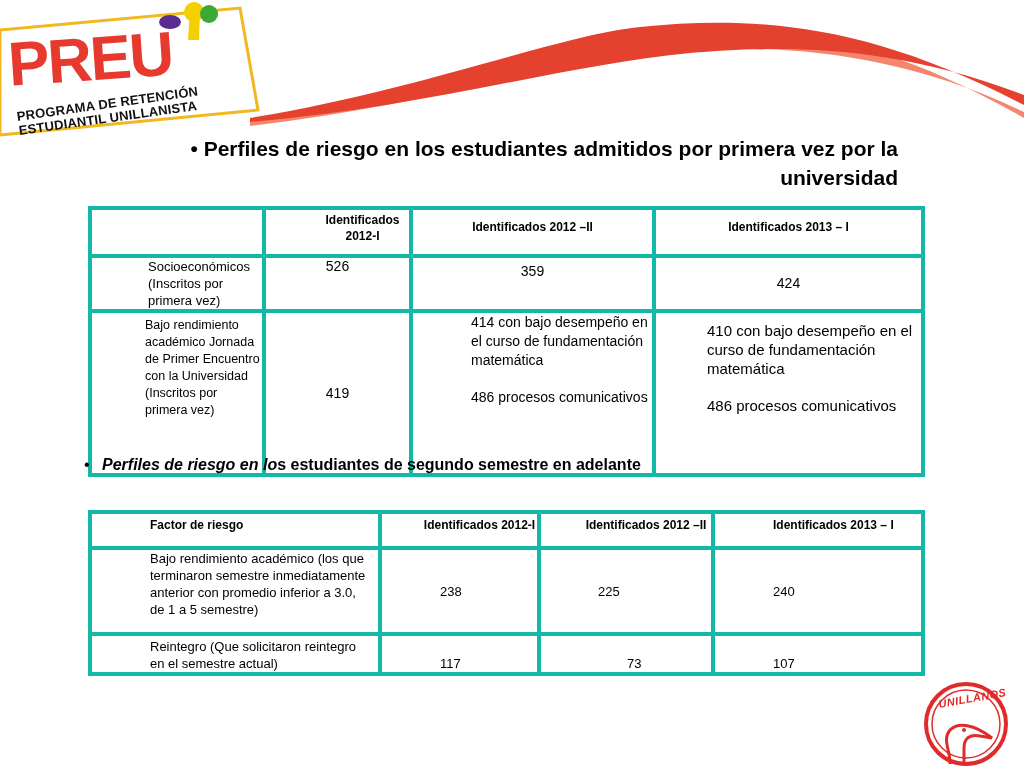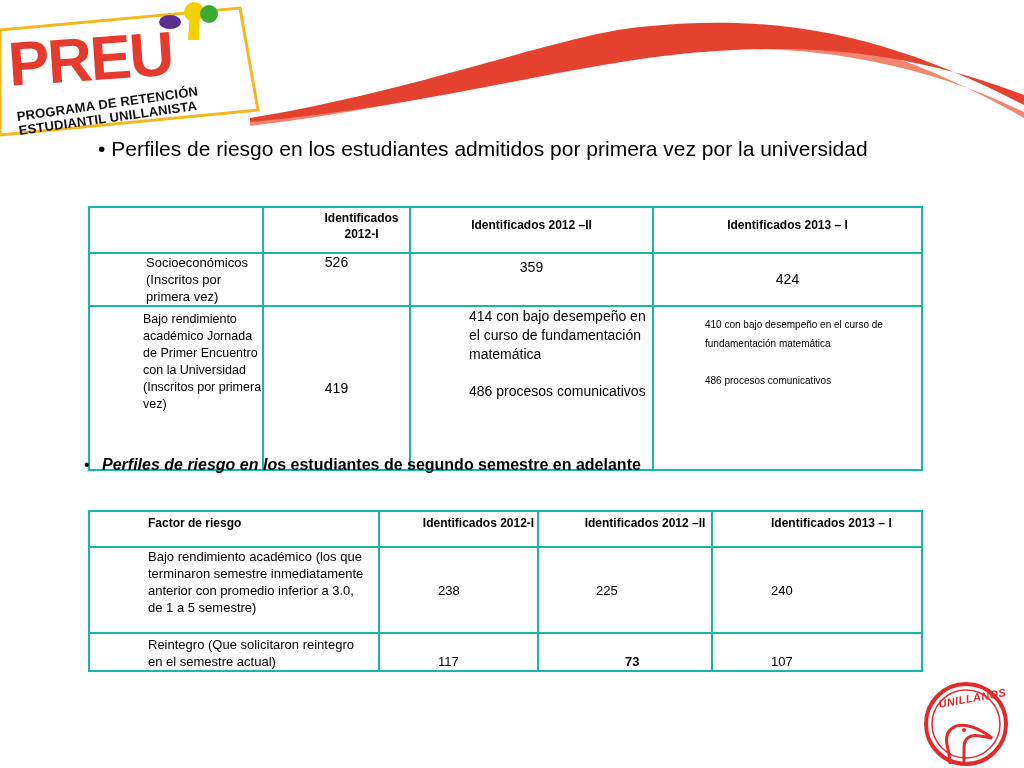--- a/index.html
+++ b/index.html
@@ -3,26 +3,26 @@
 <meta charset="utf-8">
 <style>
   html,body{margin:0;padding:0;}
   body{width:1024px;height:768px;position:relative;overflow:hidden;background:#ffffff;font-family:"Liberation Sans",sans-serif;color:#000;}
   .abs{position:absolute;}
   
   #header-swoosh{position:absolute;left:0;top:0;width:1024px;height:140px;}
   #logo{position:absolute;left:0;top:0;width:262px;height:138px;}
   .logo-tag{position:absolute;font-family:"Liberation Sans",sans-serif;font-weight:bold;color:#111;font-size:13px;line-height:13px;letter-spacing:0.2px;transform:rotate(-8deg);transform-origin:left top;}
   
-  .heading1{position:absolute;left:98px;top:134px;width:800px;font-size:21px;line-height:29px;font-weight:normal;}
+  .heading1{position:absolute;left:98px;top:134px;width:800px;font-size:21px;line-height:29px;font-weight:bold;text-align:right;}
   .heading2{position:absolute;left:84px;top:455px;width:760px;font-size:16px;line-height:20px;font-weight:bold;}
   .heading2 .bullet{display:inline-block;width:18px;font-weight:normal;}
   
   table{border-collapse:collapse;position:absolute;table-layout:fixed;}
-  td{border:2px solid #14b8a6;vertical-align:top;font-size:13px;line-height:17px;padding:0;}
+  td{border:4px solid #14b8a6;vertical-align:top;font-size:13px;line-height:17px;padding:0;}
   .t1{left:88px;top:206px;width:833px;}
   .t1 .hdr td{height:35px;}
   .t2{left:88px;top:510px;width:833px;}
   .bold{font-weight:bold;font-size:12px;line-height:16px;}
   .c{text-align:center;}
   .num{font-size:14px;}
 </style>
 </head>
 <body>
 
@@ -70,21 +70,21 @@
     <td class="c num" style="padding-top:5px;"><span>359</span></td>
     <td class="c num" style="padding-top:17px;"><span>424</span></td>
   </tr>
   <tr style="height:164px;margin-top:17px;">
     <td style="padding:4px 0 0 53px;font-size:12.5px;"><span>Bajo rendimiento académico Jornada de Primer Encuentro con la Universidad (Inscritos por primera vez)</span></td>
     <td class="c num" style="vertical-align:middle;"><span>419</span></td>
     <td style="padding:0 4px 0 58px;font-size:14px;line-height:19px;">
       <div>414 con bajo desempeño en el curso de fundamentación matemática</div>
       <div style="margin-top:18px;">486 procesos comunicativos</div>
     </td>
-    <td style="padding:8px 0 0 51px;font-size:10px;line-height:19px;">
+    <td style="padding:8px 0 0 51px;font-size:15px;line-height:19px;">
       <div>410 con bajo desempeño en el curso de fundamentación matemática</div>
       <div style="margin-top:18px;">486 procesos comunicativos</div>
     </td>
   </tr>
 </tbody>
   </table>
 
 <div class="heading2">
   <span class="bullet">•</span><i>Perfiles de riesgo en lo</i><span>s estudiantes de segundo semestre en adelante</span>
 </div>
@@ -105,21 +105,21 @@
   </tr>
   <tr style="height:86px;">
     <td style="padding:0 8px 0 58px;"><span>Bajo rendimiento académico (los que terminaron semestre inmediatamente anterior con promedio inferior a 3.0, de 1 a 5 semestre)</span></td>
     <td class="num" style="vertical-align:middle;padding-left:58px;font-size:13px;"><span>238</span></td>
     <td class="num" style="vertical-align:middle;padding-left:57px;font-size:13px;"><span>225</span></td>
     <td class="num" style="vertical-align:middle;padding-left:58px;font-size:13px;"><span>240</span></td>
   </tr>
   <tr style="height:38px;">
     <td style="padding:2px 8px 0 58px;"><span>Reintegro (Que solicitaron reintegro en el semestre actual)</span></td>
     <td style="padding:19px 0 0 58px;margin-left:6px;"><span>117</span></td>
-    <td style="padding:19px 0 0 86px;font-weight:bold;"><span>73</span></td>
+    <td style="padding:19px 0 0 86px;"><span>73</span></td>
     <td style="padding:19px 0 0 58px;"><span>107</span></td>
   </tr>
 </tbody>
   </table>
 
 <div class="abs" style="left:920px;top:678px;width:92px;height:88px;">
   <svg width="92" height="88" viewBox="0 0 92 88" xmlns="http://www.w3.org/2000/svg">
     <circle cx="46" cy="46" r="40" fill="none" stroke="#e02b2b" stroke-width="4"></circle>
     <circle cx="46" cy="46" r="34" fill="none" stroke="#e02b2b" stroke-width="1.5"></circle>
     <path d="M30 86 C30 70, 22 62, 30 52 C38 44, 54 46, 72 60 L60 58 C50 56, 44 60, 44 70 L44 86" fill="none" stroke="#e02b2b" stroke-width="3"></path>

